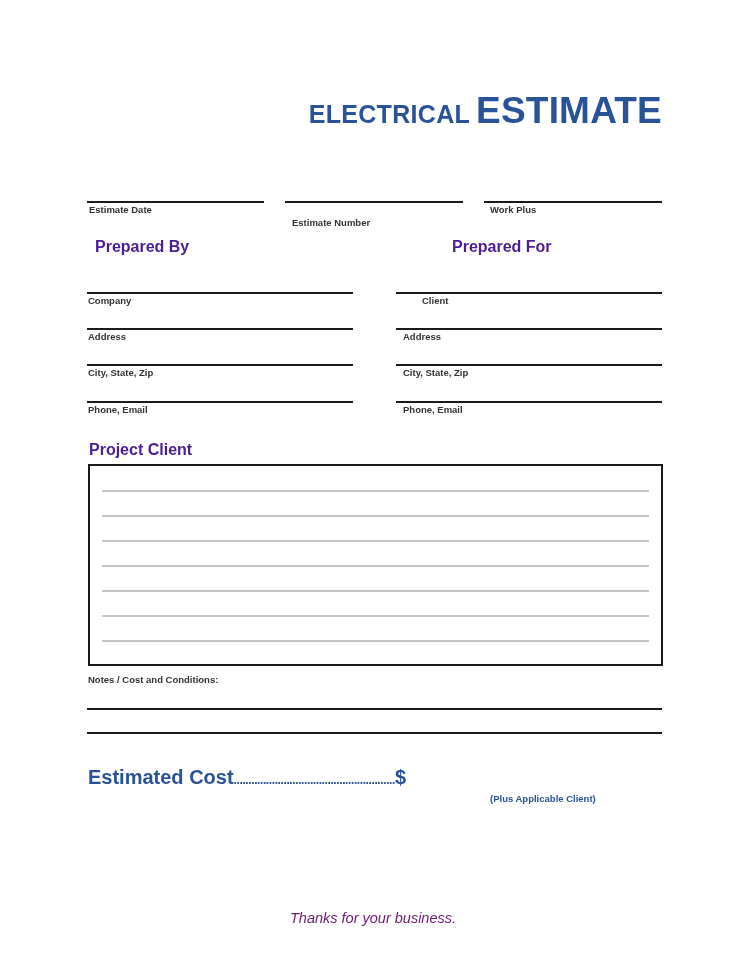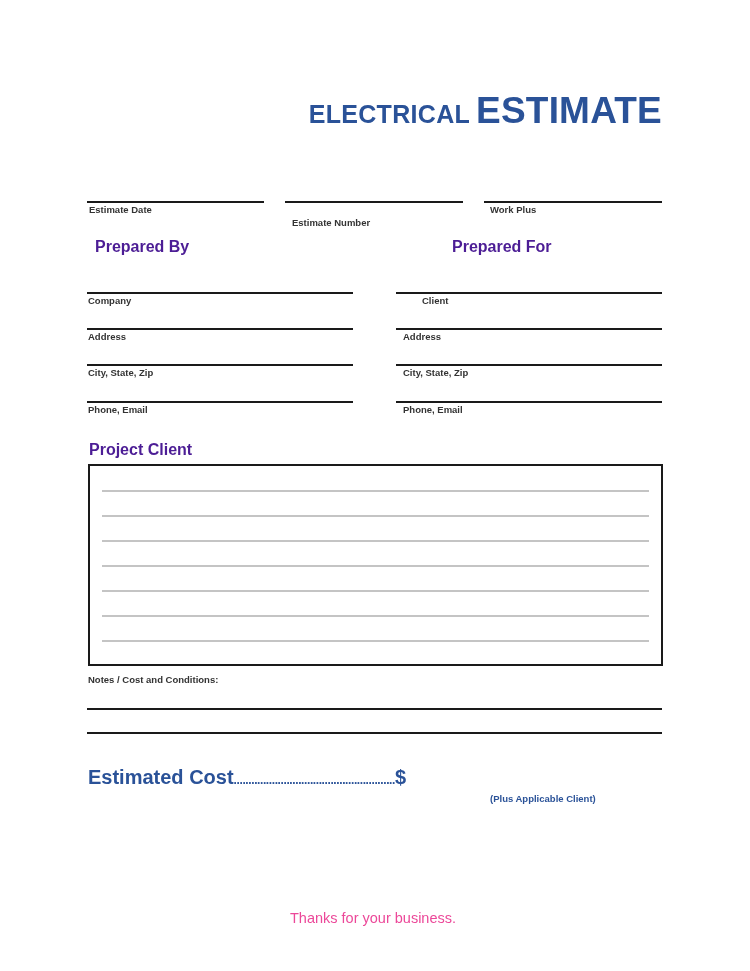--- a/index.html
+++ b/index.html
@@ -86,22 +86,23 @@
       font-weight: bold;
       font-size: 9.5px;
       white-space: nowrap;
     }
     .thanks {
       position: absolute;
       left: 0;
       width: 746px;
       top: 910px;
       text-align: center;
+      font-style: italic;
       font-size: 14.5px;
-      color: #ec4899;
+      color: #701a75;
     }
   </style>
 </head>
 <body>
 
 <div class="abs title">
   <span class="t-small">ELECTRICAL</span><span class="t-big">ESTIMATE</span>
 </div>
 
 <div>

